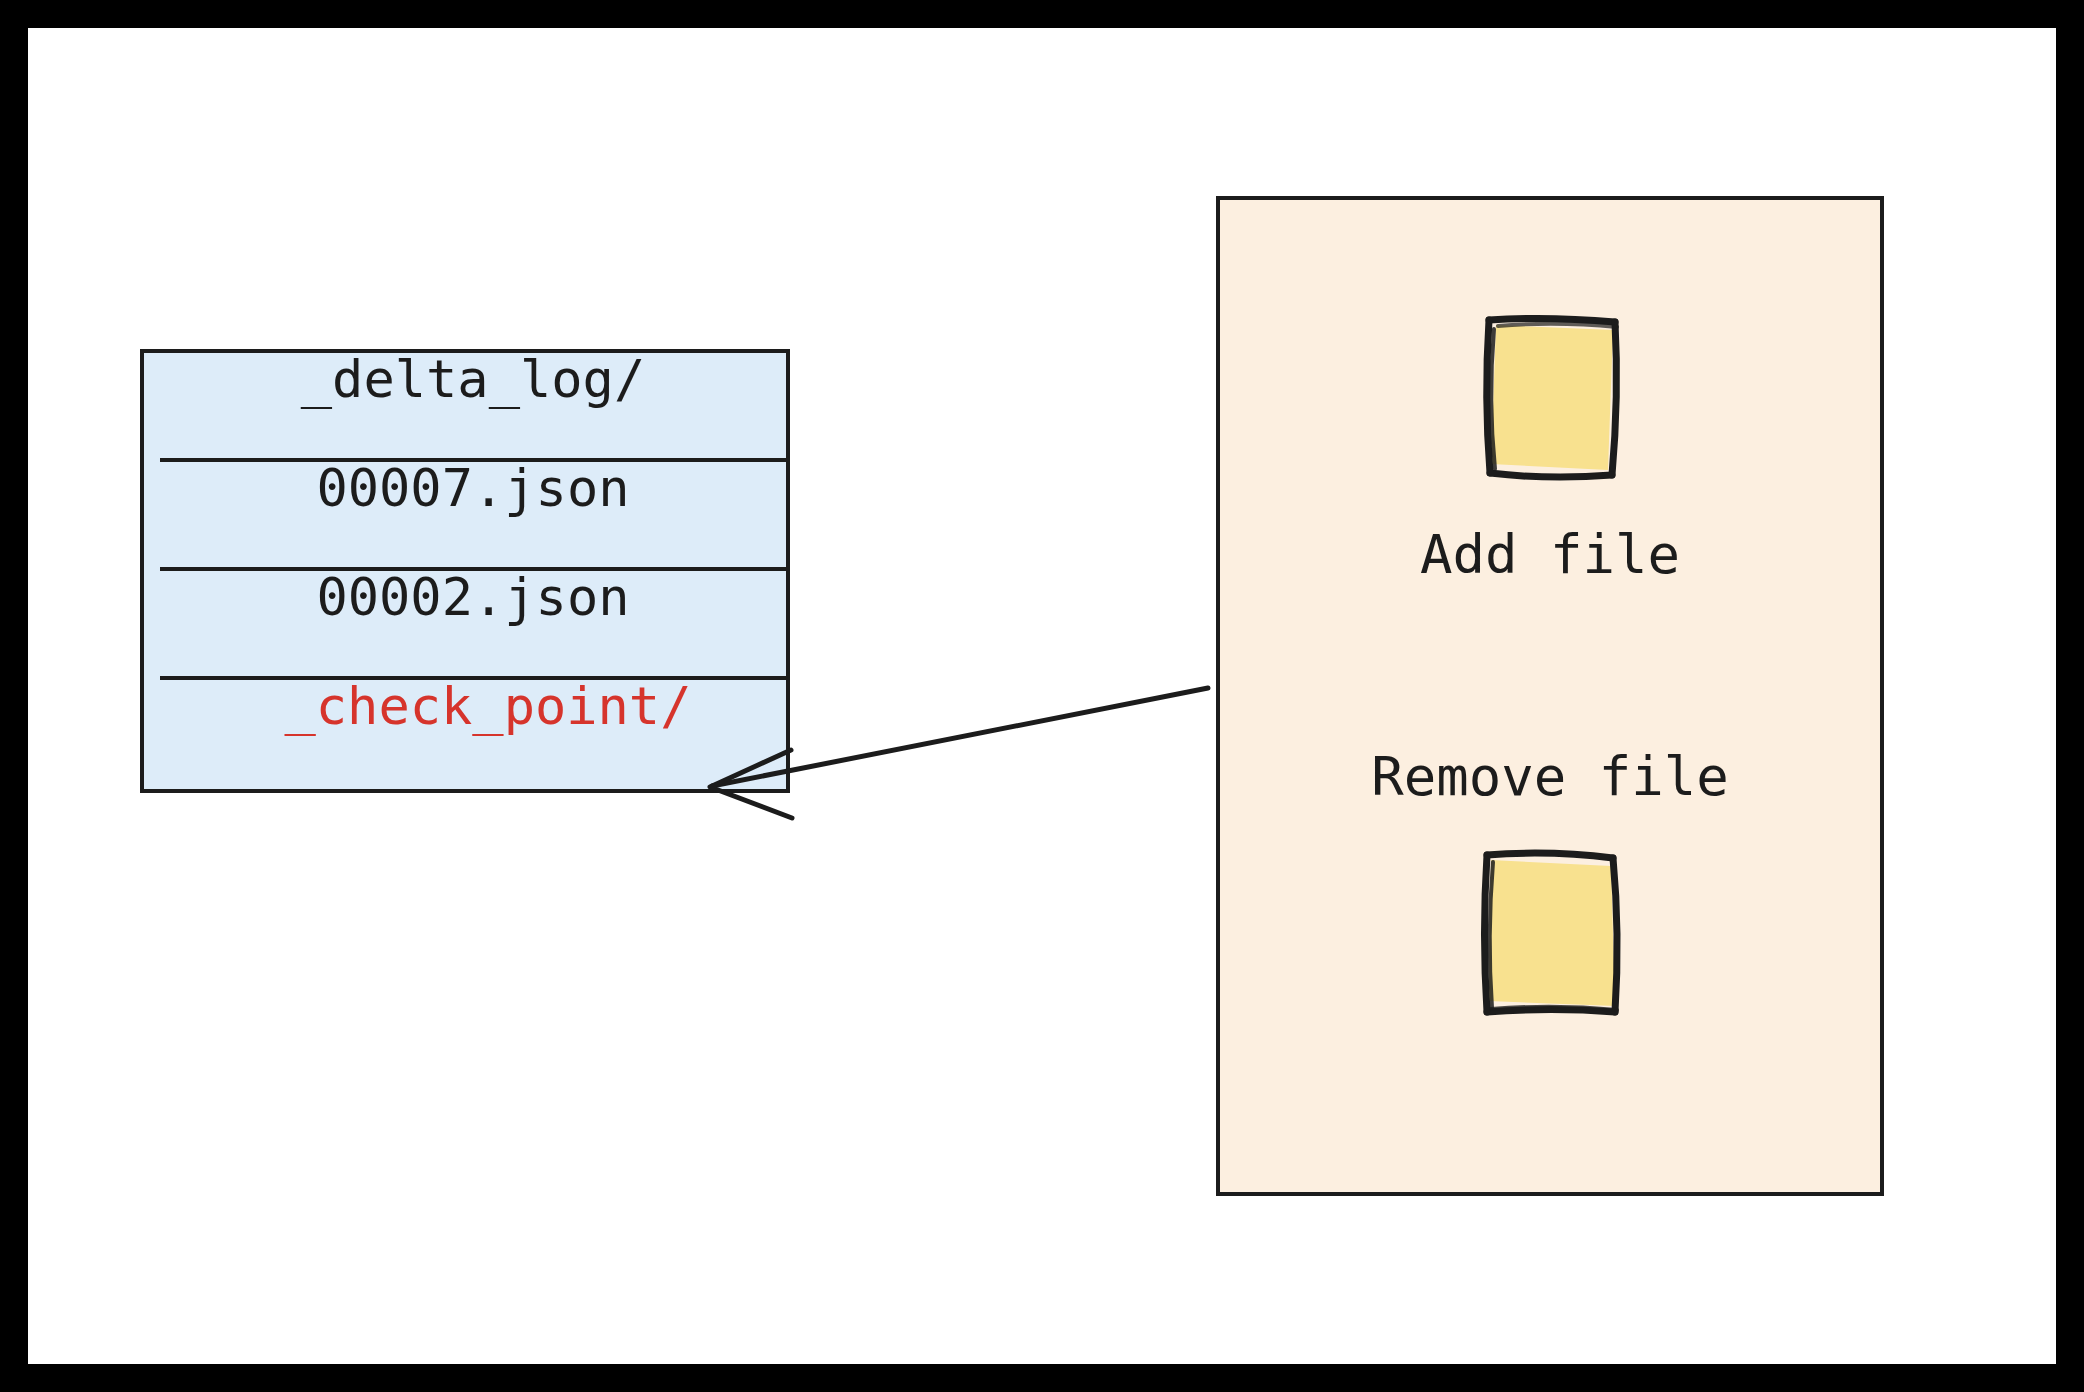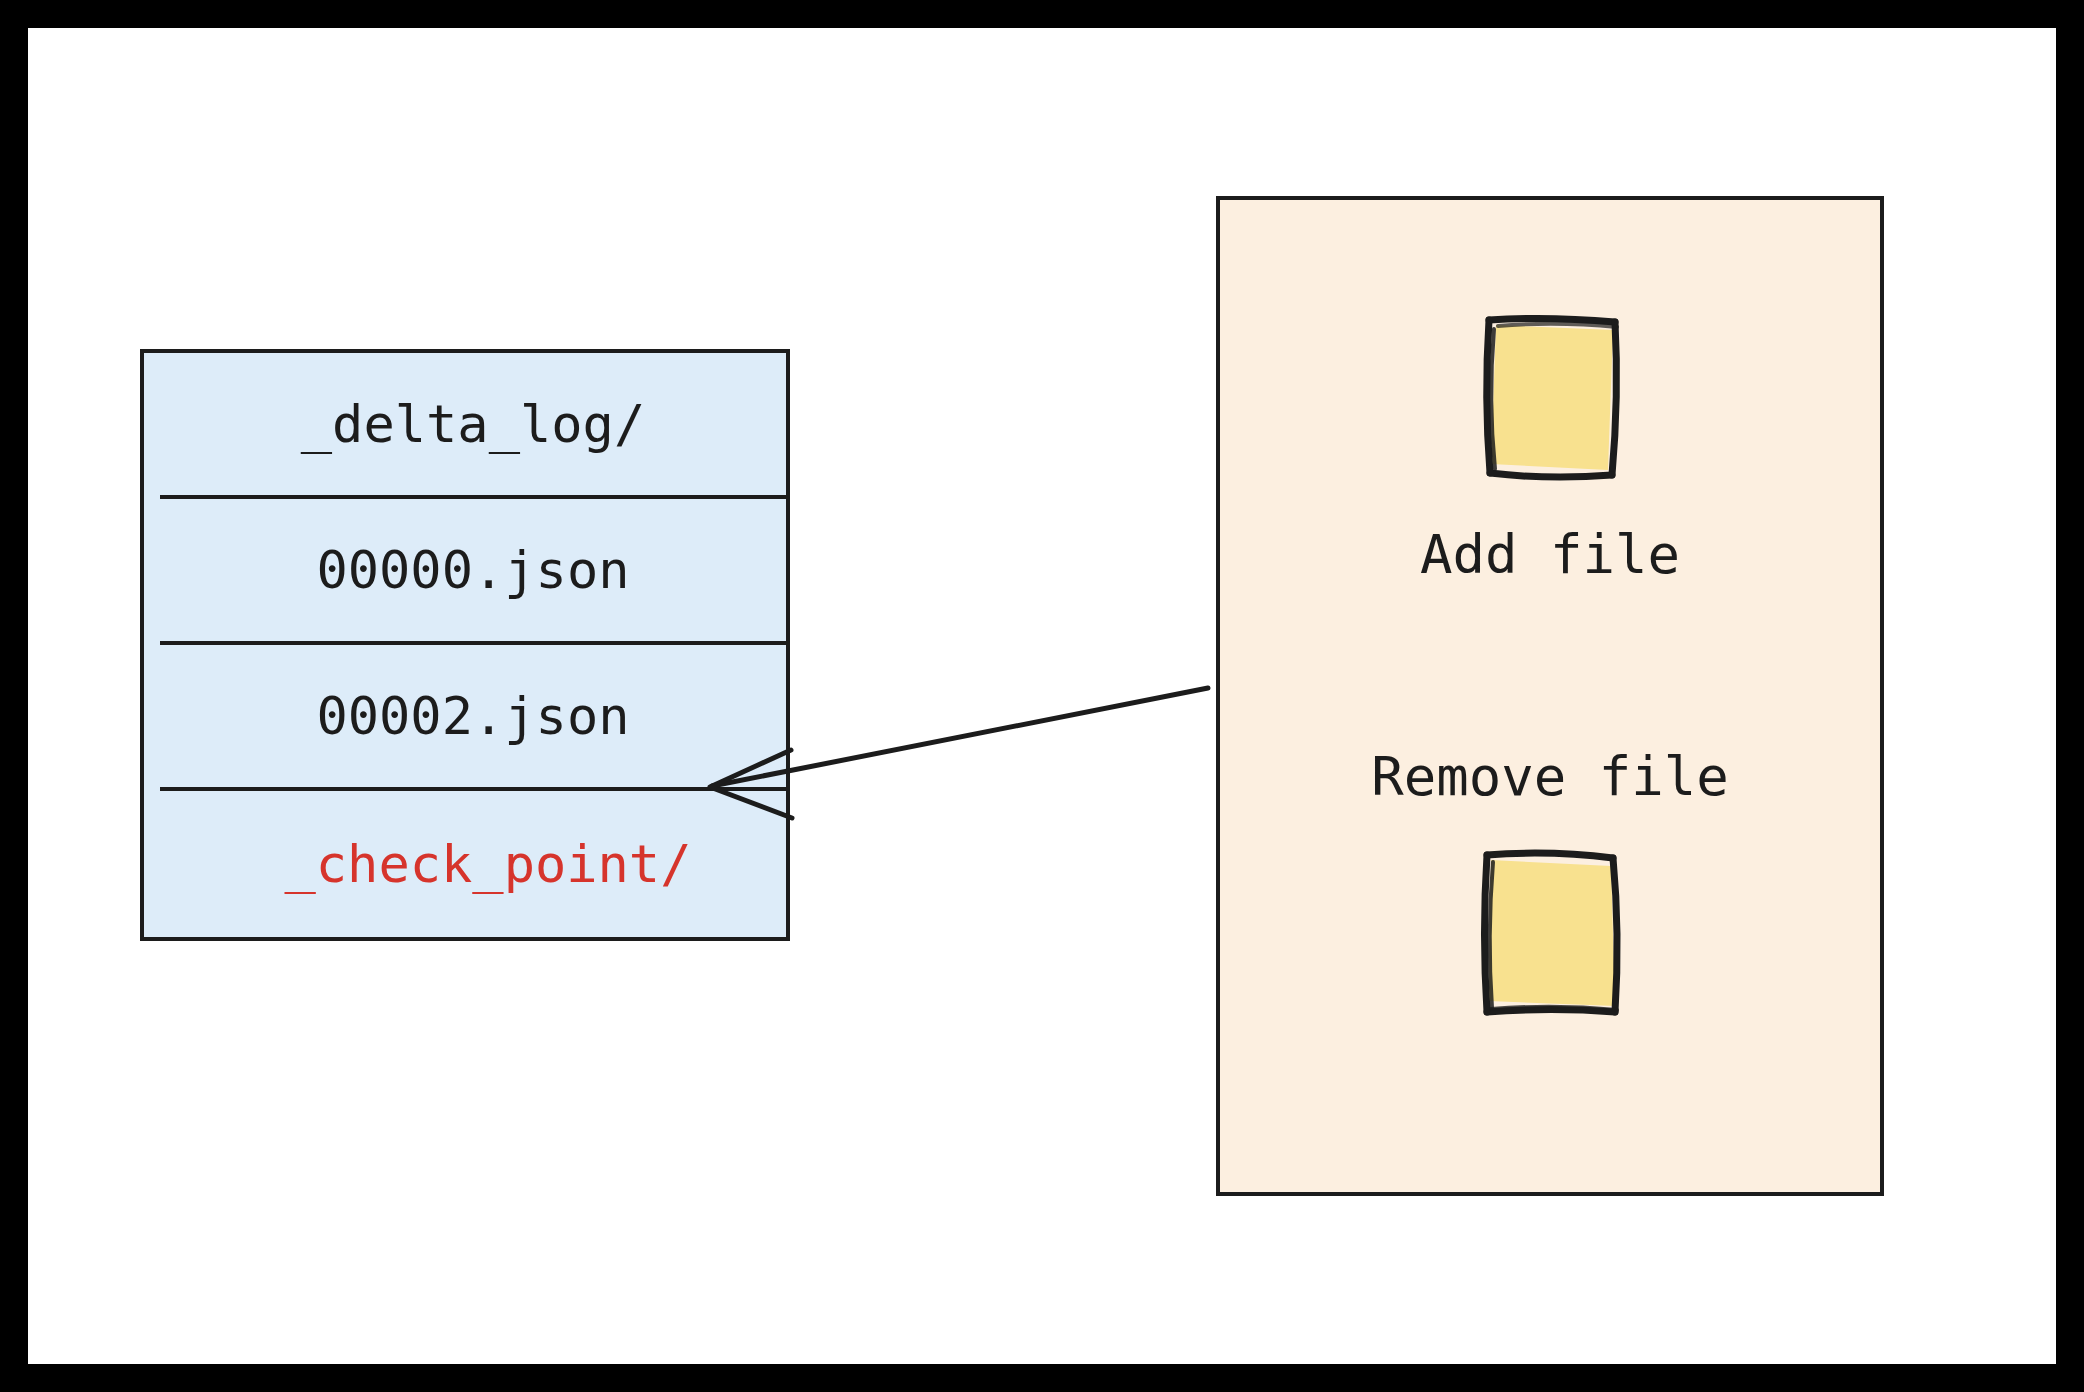--- a/index.html
+++ b/index.html
@@ -29,26 +29,25 @@
   #file-table {
     position: absolute;
     left: 140px;
     top: 349px;
     width: 650px;
     border: 4px solid #1c1c1c;
     box-sizing: border-box;
     background: #ddecf9;
   }
   .table-row {
-    height: 146px;
+    height: 109px;
     box-sizing: border-box;
     border-bottom: 4px solid #1c1c1c;
     background: #ddecf9;
     display: flex;
-    align-items: center;
     justify-content: center;
     margin-left: 16px;
   }
   .table-row:last-child { border-bottom: none; padding-left: 30px; }
   .row-label {
     font-size: 52px;
     letter-spacing: 0px;
     color: #1c1c1c;
     white-space: pre;
     line-height: 1;
@@ -104,21 +103,21 @@
 <div id="canvas">
   <div id="surface"></div>
 
   <div id="file-table">
 
     <div class="table-row">
       <span class="row-label">_delta_log/</span>
     </div>
 
     <div class="table-row">
-      <span class="row-label">00000.json</span>
+      <span class="row-label">00007.json</span>
     </div>
 
     <div class="table-row">
       <span class="row-label">00002.json</span>
     </div>
 
     <div class="table-row">
       <span class="row-label accent">_check_point/</span>
     </div>
 

